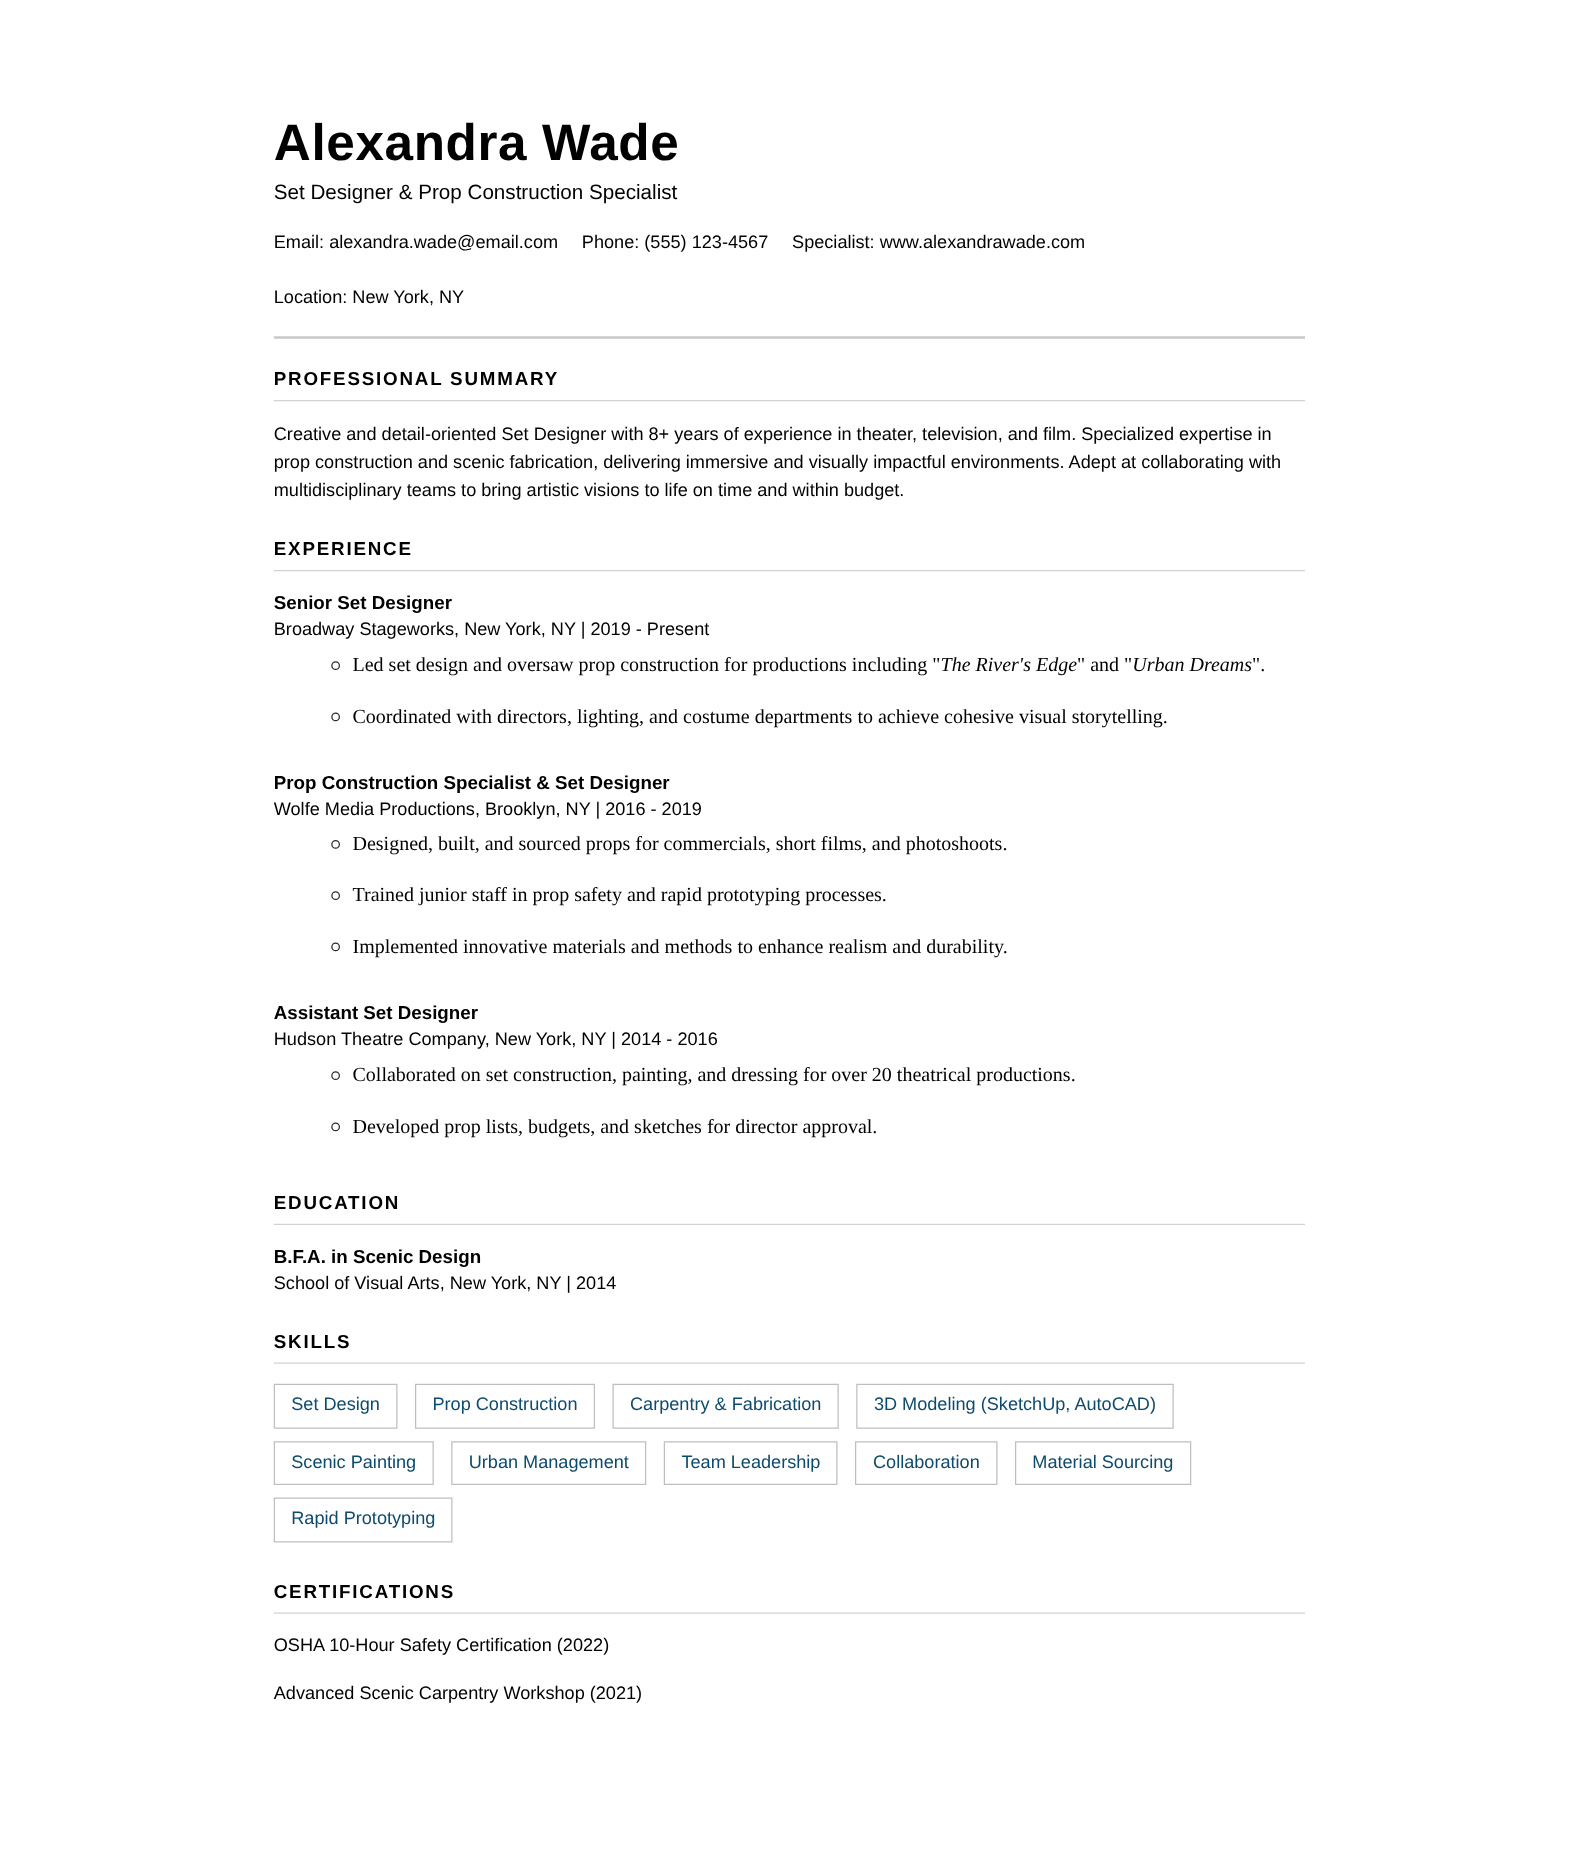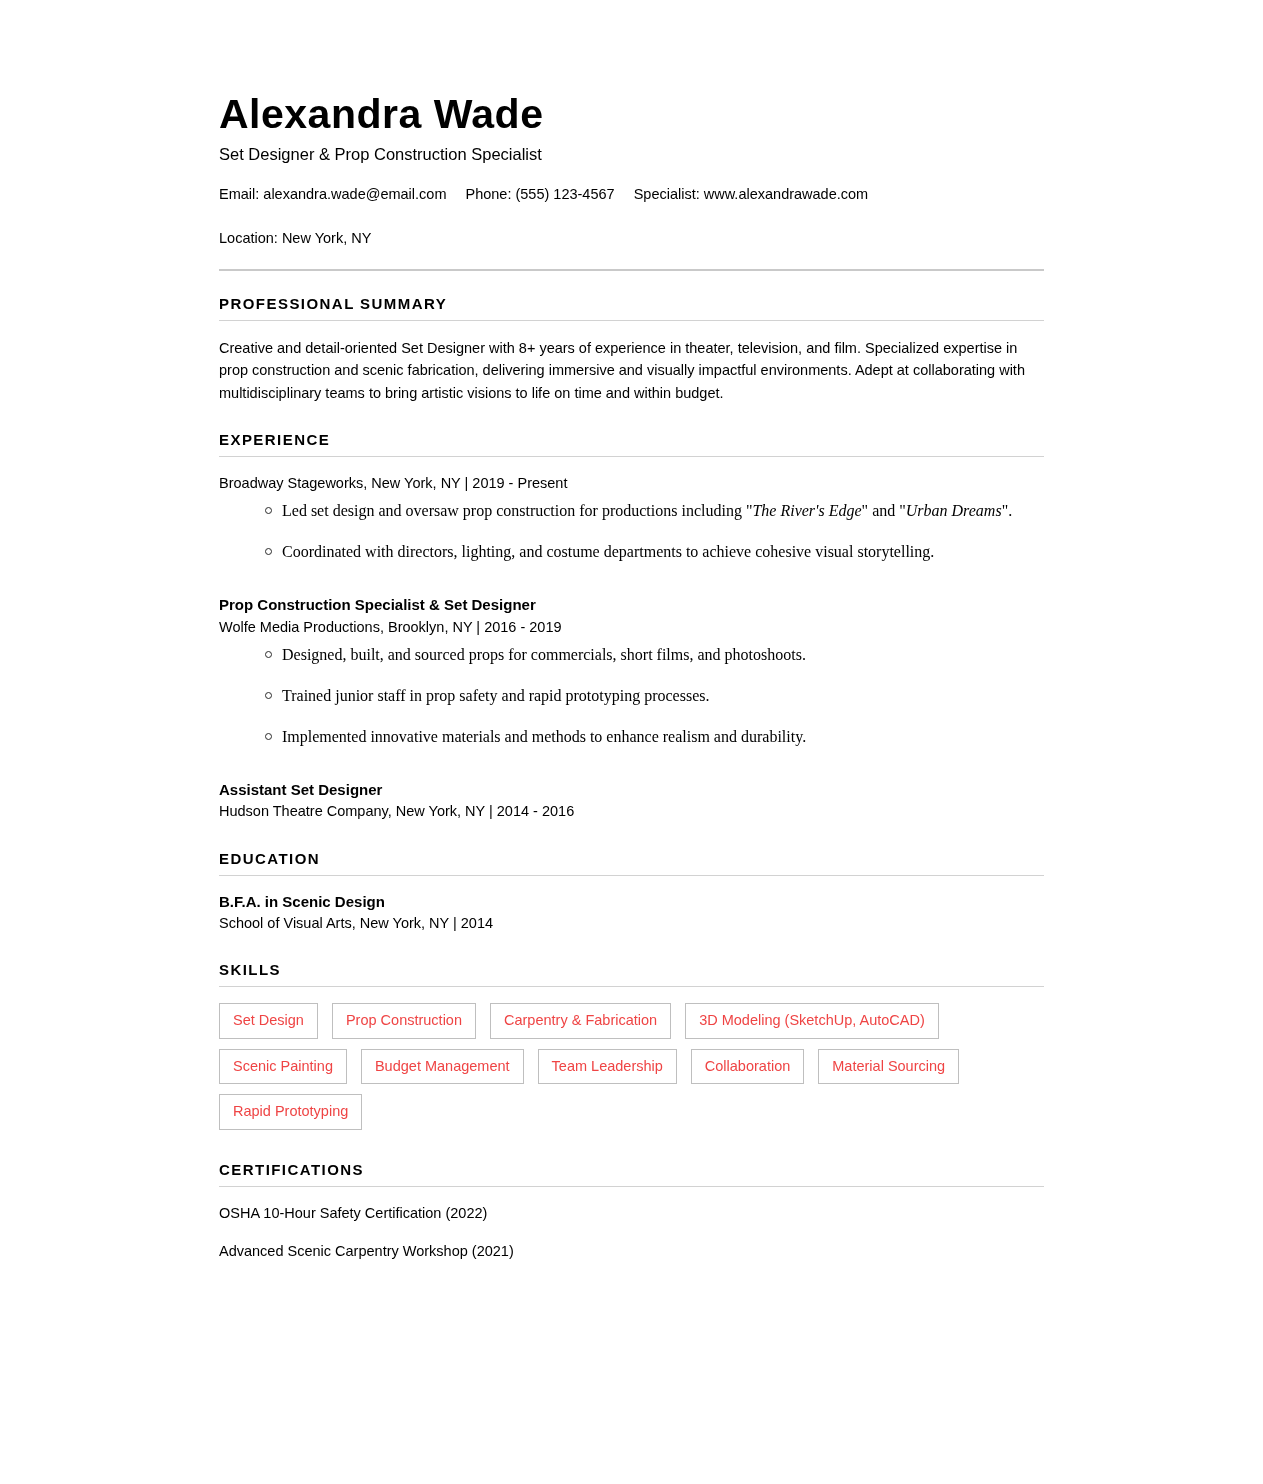--- a/index.html
+++ b/index.html
@@ -138,21 +138,21 @@
     margin: 0 0 31px 0;
     max-width: 790px;
   }
   .skill-tag {
     border: 1px solid #bfbfbf;
     background: #ffffff;
     font-size: 14.5px;
     line-height: 1;
     padding: 9px 13px 10px 13px;
     white-space: nowrap;
-    color: #ef4444;
+    color: #0c4a6e;
   }
 
   
   .cert-item {
     font-size: 14.5px;
     line-height: 1.45;
     margin: 0 0 17px 0;
   }
   .cert-item:last-child { margin-bottom: 0; }
 
@@ -177,20 +177,21 @@
     <h2 class="section-title">PROFESSIONAL SUMMARY</h2>
     <hr class="section-rule">
     <p class="summary-text">Creative and detail-oriented Set Designer with 8+ years of experience in theater, television, and film. Specialized expertise in prop construction and scenic fabrication, delivering immersive and visually impactful environments. Adept at collaborating with multidisciplinary teams to bring artistic visions to life on time and within budget.</p>
   </section>
 
   <section class="section">
     <h2 class="section-title">EXPERIENCE</h2>
     <hr class="section-rule">
 
     <div class="job">
+      <div class="job-title">Senior Set Designer</div>
       <div class="job-meta">Broadway Stageworks, New York, NY | 2019 - Present</div>
     </div>
     <ul class="bullets">
       <li>Led set design and oversaw prop construction for productions including "<em>The River's Edge</em>" and "<em>Urban Dreams</em>".</li>
       <li>Coordinated with directors, lighting, and costume departments to achieve cohesive visual storytelling.</li>
     </ul>
     <div class="exp-spacer"></div>
 
     <div class="job">
       <div class="job-title">Prop Construction Specialist &amp; Set Designer</div>
@@ -200,41 +201,45 @@
       <li>Designed, built, and sourced props for commercials, short films, and photoshoots.</li>
       <li>Trained junior staff in prop safety and rapid prototyping processes.</li>
       <li>Implemented innovative materials and methods to enhance realism and durability.</li>
     </ul>
     <div class="exp-spacer"></div>
 
     <div class="job">
       <div class="job-title">Assistant Set Designer</div>
       <div class="job-meta">Hudson Theatre Company, New York, NY | 2014 - 2016</div>
     </div>
+    <ul class="bullets">
+      <li>Collaborated on set construction, painting, and dressing for over 20 theatrical productions.</li>
+      <li>Developed prop lists, budgets, and sketches for director approval.</li>
+    </ul>
   </section>
 
   <div class="section-gap-lg"></div>
 
   <section class="section">
     <h2 class="section-title">EDUCATION</h2>
     <hr class="section-rule">
     <div class="edu-degree">B.F.A. in Scenic Design</div>
     <div class="edu-meta">School of Visual Arts, New York, NY | 2014</div>
   </section>
 
   <section class="section">
     <h2 class="section-title">SKILLS</h2>
     <hr class="section-rule">
     <div class="skills-wrap">
       <span class="skill-tag">Set Design</span>
       <span class="skill-tag">Prop Construction</span>
       <span class="skill-tag">Carpentry &amp; Fabrication</span>
       <span class="skill-tag">3D Modeling (SketchUp, AutoCAD)</span>
       <span class="skill-tag">Scenic Painting</span>
-      <span class="skill-tag">Budget Management</span>
+      <span class="skill-tag">Urban Management</span>
       <span class="skill-tag">Team Leadership</span>
       <span class="skill-tag">Collaboration</span>
       <span class="skill-tag">Material Sourcing</span>
       <span class="skill-tag">Rapid Prototyping</span>
     </div>
   </section>
 
   <section class="section">
     <h2 class="section-title">CERTIFICATIONS</h2>
     <hr class="section-rule">

